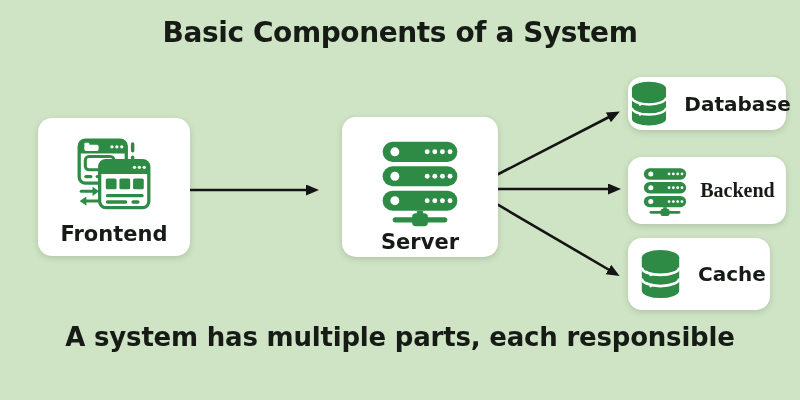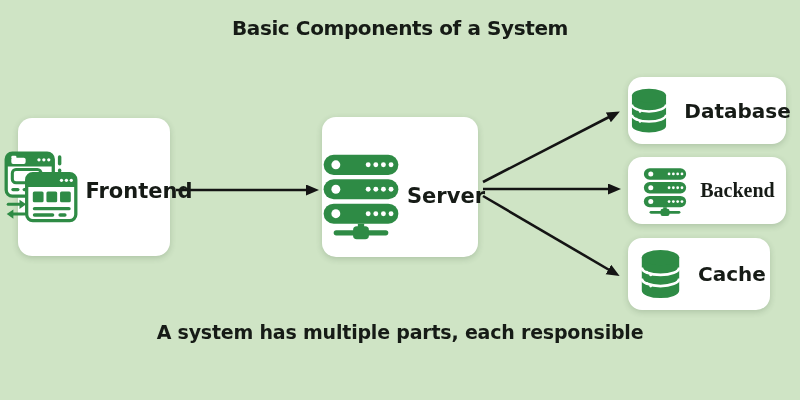--- a/index.html
+++ b/index.html
@@ -7,44 +7,44 @@
     --bg:#cfe4c5; --card:#ffffff; --green:#2e8b45; --text:#161b16; --arrow:#141414;
   }
   .stage{
     position:relative; width:800px; height:400px; overflow:hidden;
     background:var(--bg);
     font-family:"DejaVu Sans","Liberation Sans",sans-serif;
     color:var(--text);
   }
   .title{
     position:absolute; top:16px; left:0; width:100%; margin:0;
-    text-align:center; font-size:20px; font-weight:bold; letter-spacing:-0.4px;
+    text-align:center; font-size:28px; font-weight:bold; letter-spacing:-0.4px;
     color:var(--text);
   }
   .arrows{ position:absolute; left:0; top:0; color:var(--arrow); }
   .arrows line{ stroke:currentColor; stroke-width:2.6; }
   .card{
     position:absolute; background:var(--card); border-radius:14px;
     box-shadow:0 2px 6px rgba(40,70,40,.20);
     display:flex; align-items:center; justify-content:center;
   }
-  .card.big{ flex-direction:row; }
+  .card.big{ flex-direction:column;margin-left:20px; }
   .card.small{ flex-direction:row; gap:9px; padding:0 6px; box-sizing:border-box; }
   .icon{ color:var(--green); display:block; line-height:0; }
   .node-label{ font-weight:bold; color:var(--text); }
   .card.big .node-label{ font-size:21px; margin-top:2px; }
   .card.small .node-label{ font-size:20px; }
   .card-frontend{ left:18px; top:118px; width:152px; height:138px; padding-top:6px; box-sizing:border-box; }
   .card-server  { left:322px; top:117px; width:156px; height:140px; padding-top:16px; box-sizing:border-box; }
-  .card-database{ left:628px; top:77px;  width:158px; height:67px; }
+  .card-database{ left:628px; top:77px;  width:158px; height:53px; }
   .card-backend { left:628px; top:157px; width:158px; height:67px;font-family:Liberation Serif, serif; }
   .card-cache   { left:628px; top:238px; width:142px; height:72px; }
   .caption{
     position:absolute; top:320px; left:0; width:100%; margin:0;
-    text-align:center; font-size:19px; font-weight:bold; line-height:1.33;
+    text-align:center; font-size:26px; font-weight:bold; line-height:1.33;
     color:var(--text); letter-spacing:-0.2px;
   }
 </style>
 </head>
 <body>
 
 <div class="stage">
 
   <h1 class="title">Basic Components of a System</h1>
 

